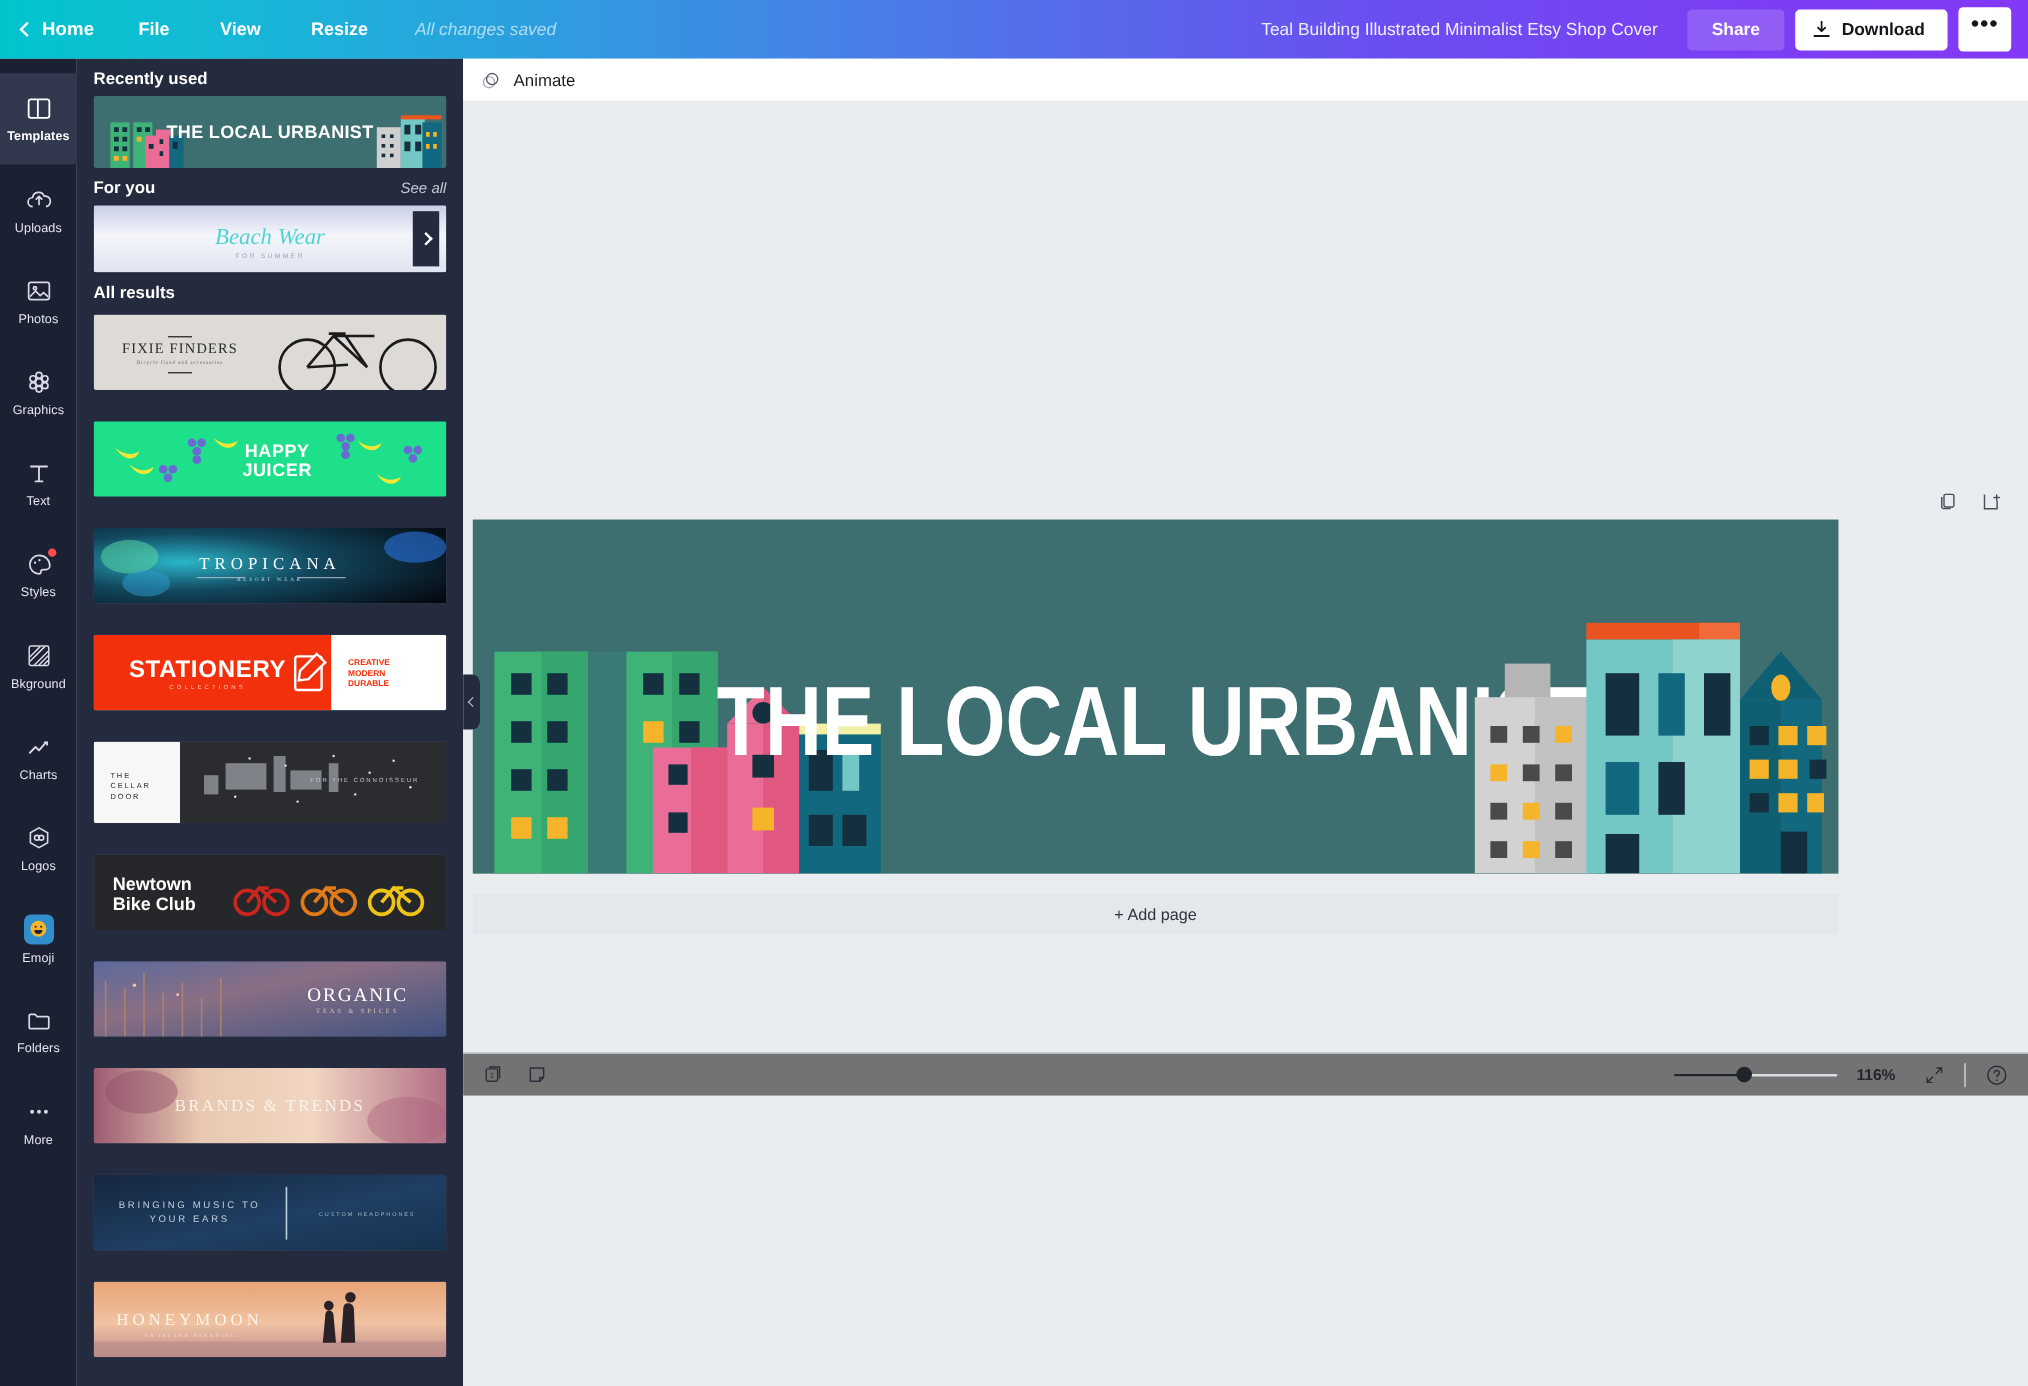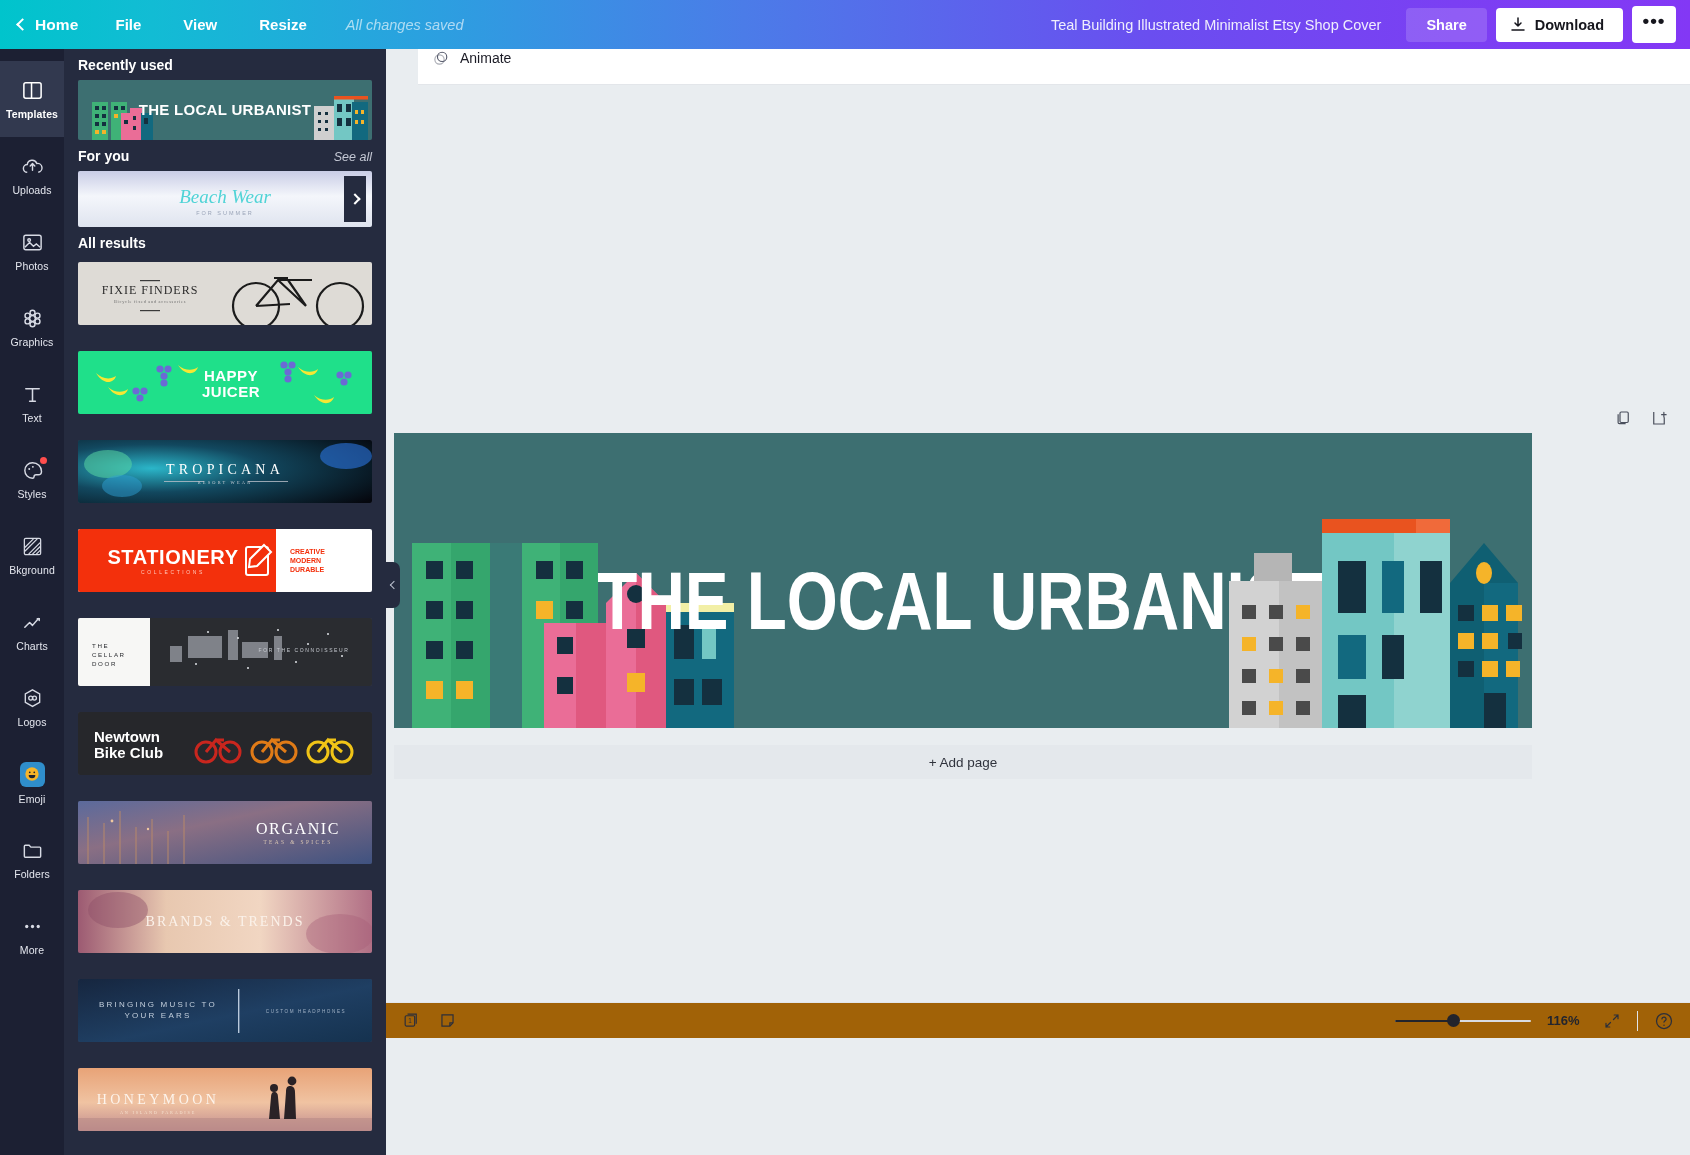--- a/index.html
+++ b/index.html
@@ -2,21 +2,21 @@
 <html><head>
 <meta charset="utf-8">
 <style>
   * { box-sizing: border-box; margin: 0; padding: 0; }
   html, body {
     width: 1690px; height: 1155px;
     overflow: hidden;
     font-family: "Liberation Sans", sans-serif;
     background: #ffffff;
   }
-  .app { position: relative; width: 1690px; height: 1038px; }
+  .app { position: relative; width: 1690px; height: 913px; }
 
   
   .topbar {
     position: absolute; top: 0; left: 0; width: 1690px; height: 49px;
     background: linear-gradient(90deg, #00c4cc 0%, #12bcd4 9%, #2c9fe0 26%, #4b7ce8 44%, #6a4ef0 68%, #7b3ff3 86%, #8338f5 100%);
     display: flex; align-items: center;
     color: #fff;
   }
   .tb-left { display: flex; align-items: center; height: 100%; }
   .tb-home {
@@ -129,43 +129,43 @@
     width: 6px; height: 6px; border-left: 1.6px solid #bfc4d2;
     border-bottom: 1.6px solid #bfc4d2; transform: rotate(45deg); margin-left:2px;
   }
 
   
   .canvas-col {
     position: absolute; left: 386px; top: 49px; width: 1304px; height: 1106px;
     background: #e9edf0;
   }
   .ctoolbar {
-    height: 36px; background: #fff; display: flex; align-items: flex-start;
-    padding-left: 14px; gap: 10px; border-bottom: 1px solid #e3e6ea; margin-left: 32px;
+    height: 36px; background: #fff; display: flex; align-items: center;
+    padding-left: 14px; gap: 10px; border-bottom: 1px solid #e3e6ea;
   }
   .animate-btn { display: flex; align-items: center; gap: 10px; font-size: 14px; color: #1b1b25; }
 
   .stage { position: relative; height: 1034px; }
   .page-actions {
     position: absolute; right: 22px; top: 324px; display: flex; gap: 18px; color: #4a4f5c;
   }
   .design {
     position: absolute; left: 8px; top: 348px; width: 1138px; height: 295px;
     background: #3d6f71; overflow: hidden;
   }
   .addpage {
     position: absolute; left: 8px; top: 660px; width: 1138px; height: 34px;
     background: #e4e8ec; display: flex; align-items: center; justify-content: center;
     font-size: 13.5px; color: #30333d;
   }
 
   
   .bottombar {
     position: absolute; left: 386px; bottom: 0; width: 1304px; height: 36px;
-    background: #a16207; border-top: 1px solid #e3e6ea;
+    background: #737373; border-top: 1px solid #e3e6ea;
     display: flex; align-items: center; padding: 0 16px;
   }
   .bb-left { display: flex; align-items: center; gap: 17px; }
   .bb-right { margin-left: auto; display: flex; align-items: center; gap: 16px; }
   .slider { width: 136px; height: 14px; position: relative; display: flex; align-items: center; }
   .slider .track { position: absolute; left: 0; right: 0; height: 2px; background: #d9dce2; border-radius: 2px;}
   .slider .fill { position: absolute; left: 0; width: 58px; height: 2px; background: #22242c; border-radius: 2px;}
   .slider .knob { position: absolute; left: 52px; width: 13px; height: 13px; border-radius: 50%; background: #22242c; }
   .zoomval { font-size: 13px; font-weight: bold; color: #23252e; min-width: 40px; }
   .divider-v { width: 1px; height: 20px; background: #e1e4e9; }

